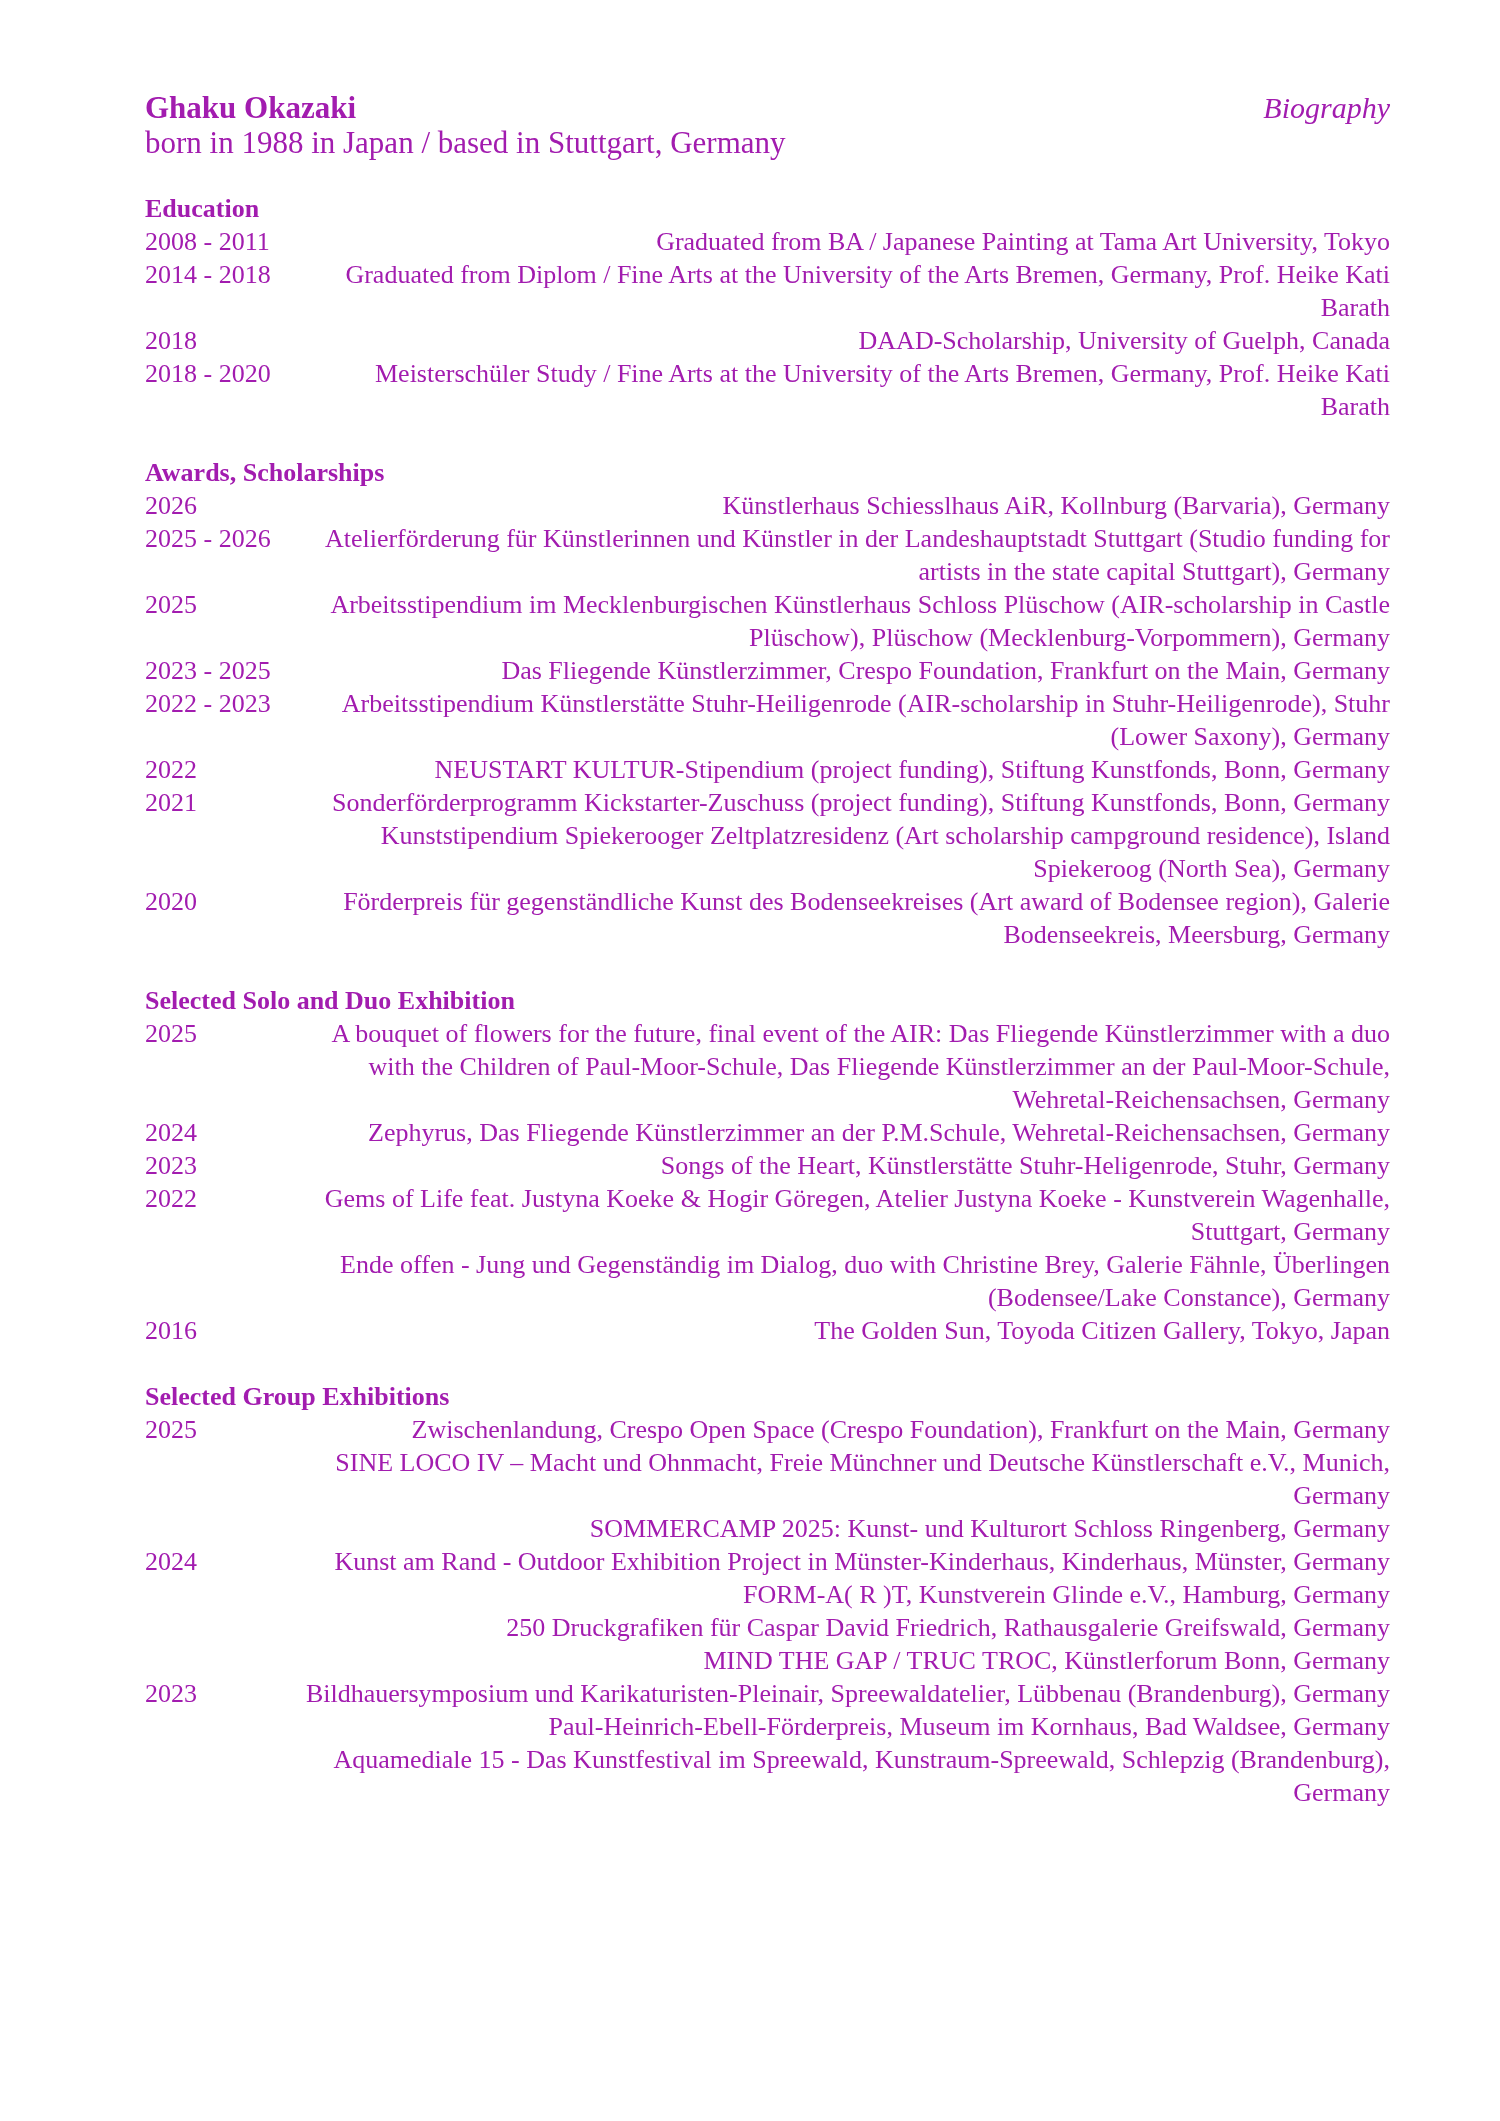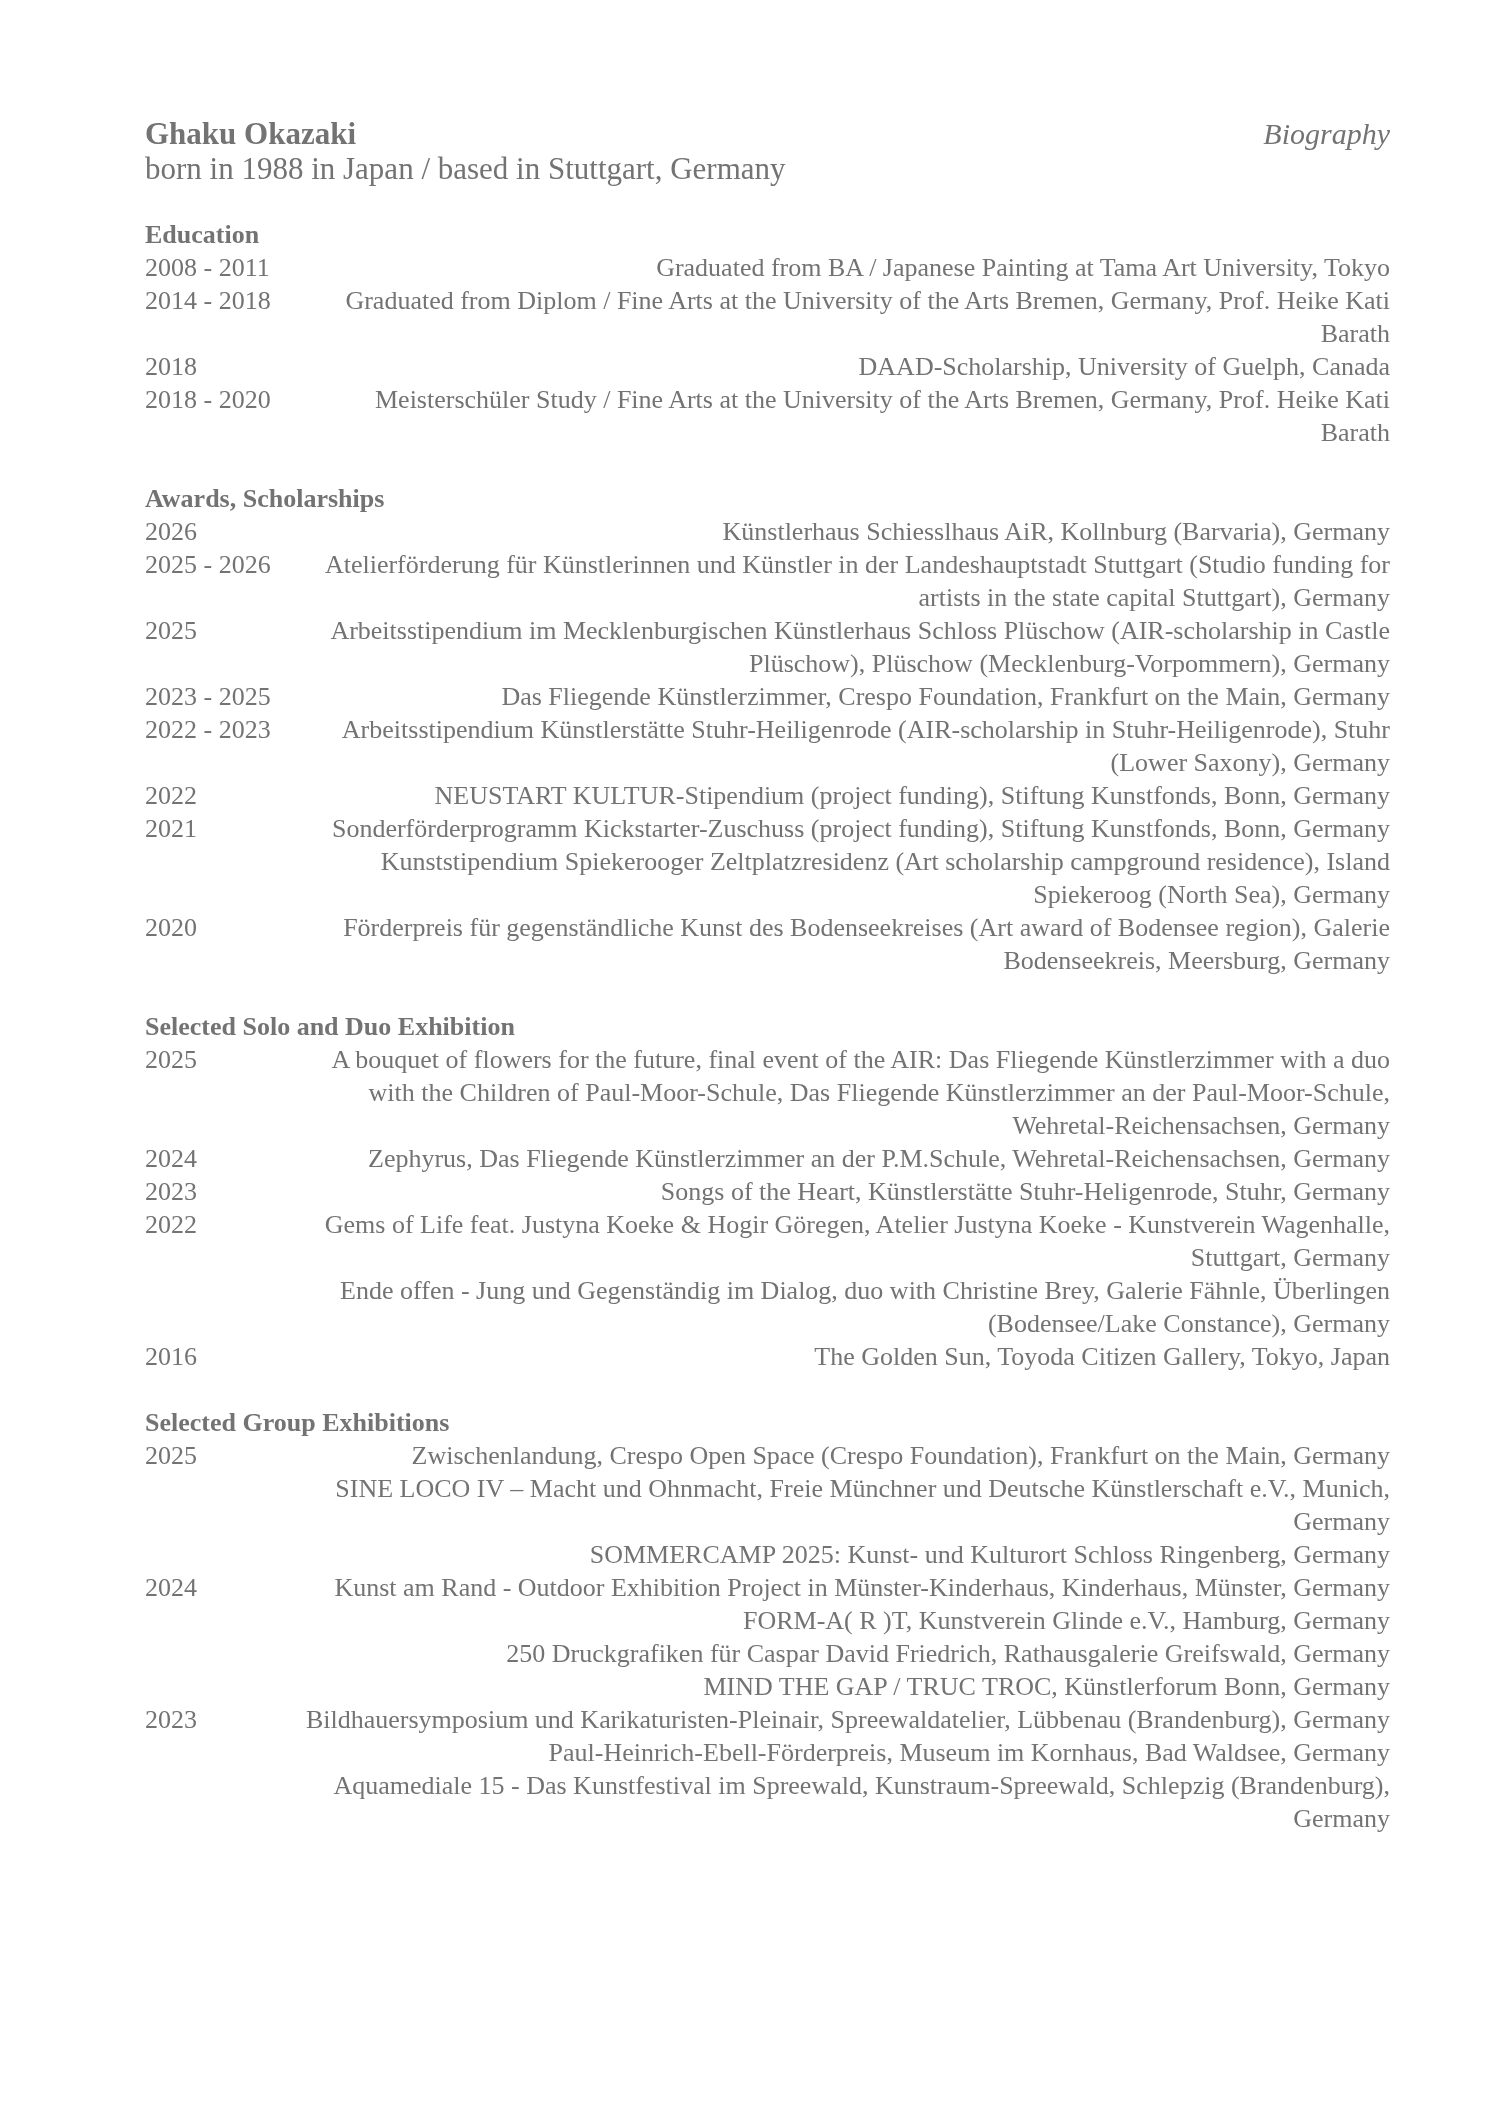--- a/index.html
+++ b/index.html
@@ -1,41 +1,40 @@
 <!DOCTYPE html>
 <html><head>
 <meta charset="utf-8">
 <style>
   html, body { margin: 0; padding: 0; background: #ffffff; }
   .page {
     position: relative;
     width: 1500px;
     height: 1960px;
     background: #ffffff;
-    color: #737373;
+    color: #a21caf;
     font-family: "Liberation Serif", "DejaVu Serif", serif;
     box-sizing: border-box;
     padding: 90px 110px 0 145px;
     overflow: hidden;
   }
   .header-row {
     display: flex;
     justify-content: space-between;
     align-items: baseline;
   }
   .artist-name {
     font-size: 31px;
     font-weight: bold;
     line-height: 36px;
   }
   .doc-type {
     font-size: 30px;
     font-style: italic;
     line-height: 36px;
-    margin-top: 26px;
   }
   .subtitle {
     font-size: 31px;
     line-height: 33px;
   }
   .section-title {
     margin: 33px 0 0 0;
     font-size: 26px;
     font-weight: bold;
     line-height: 33px;

